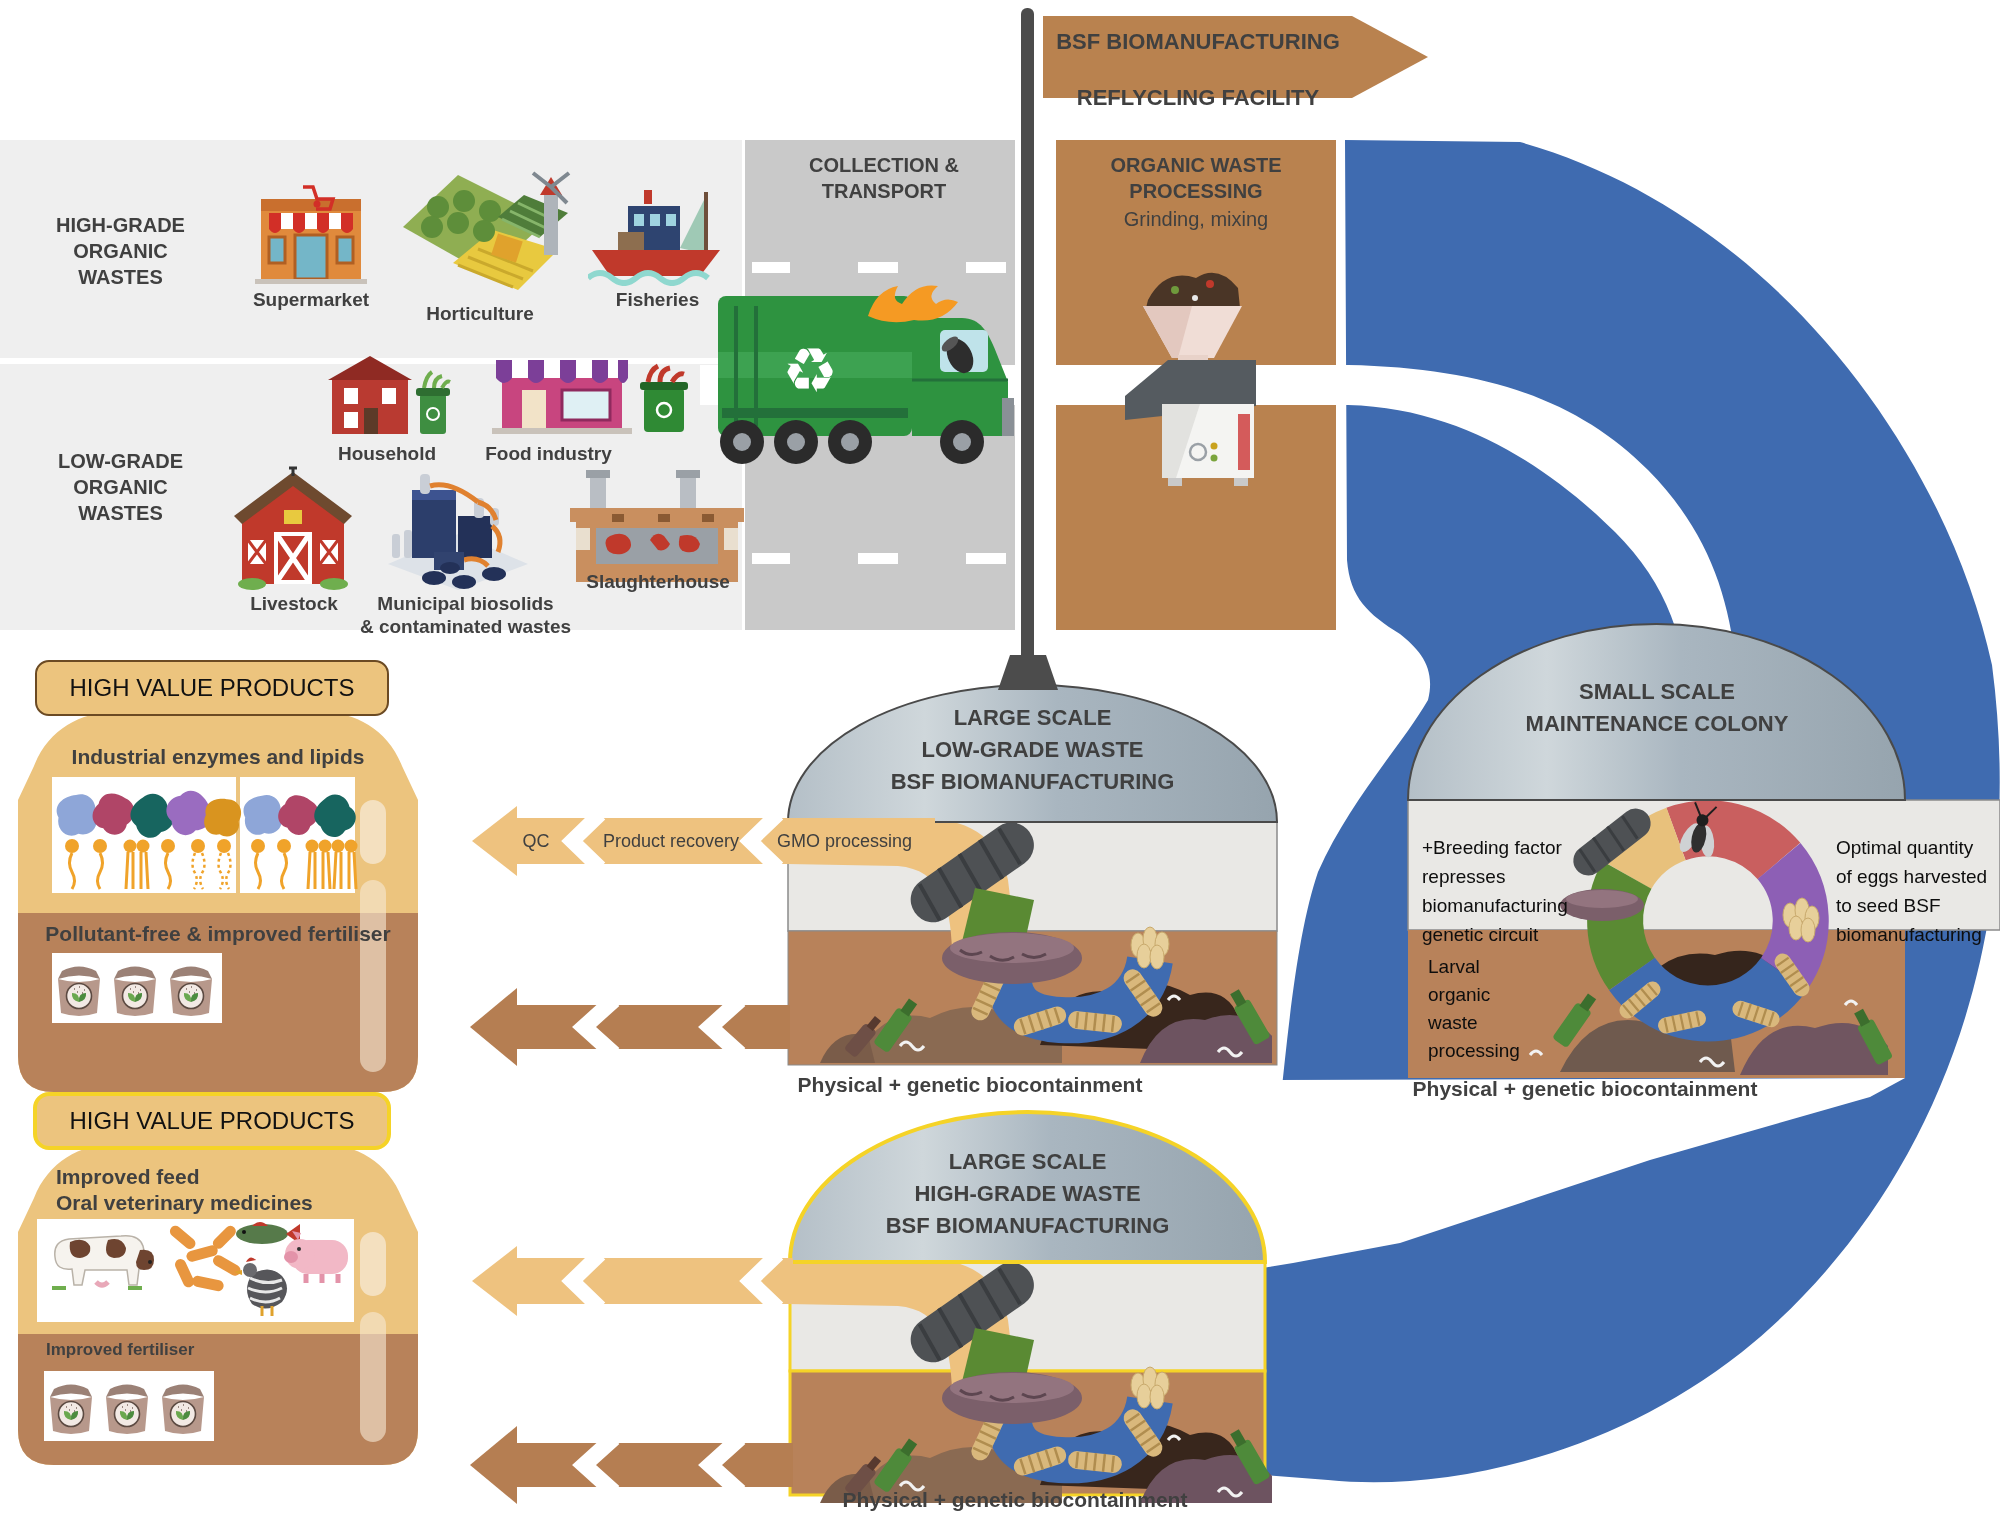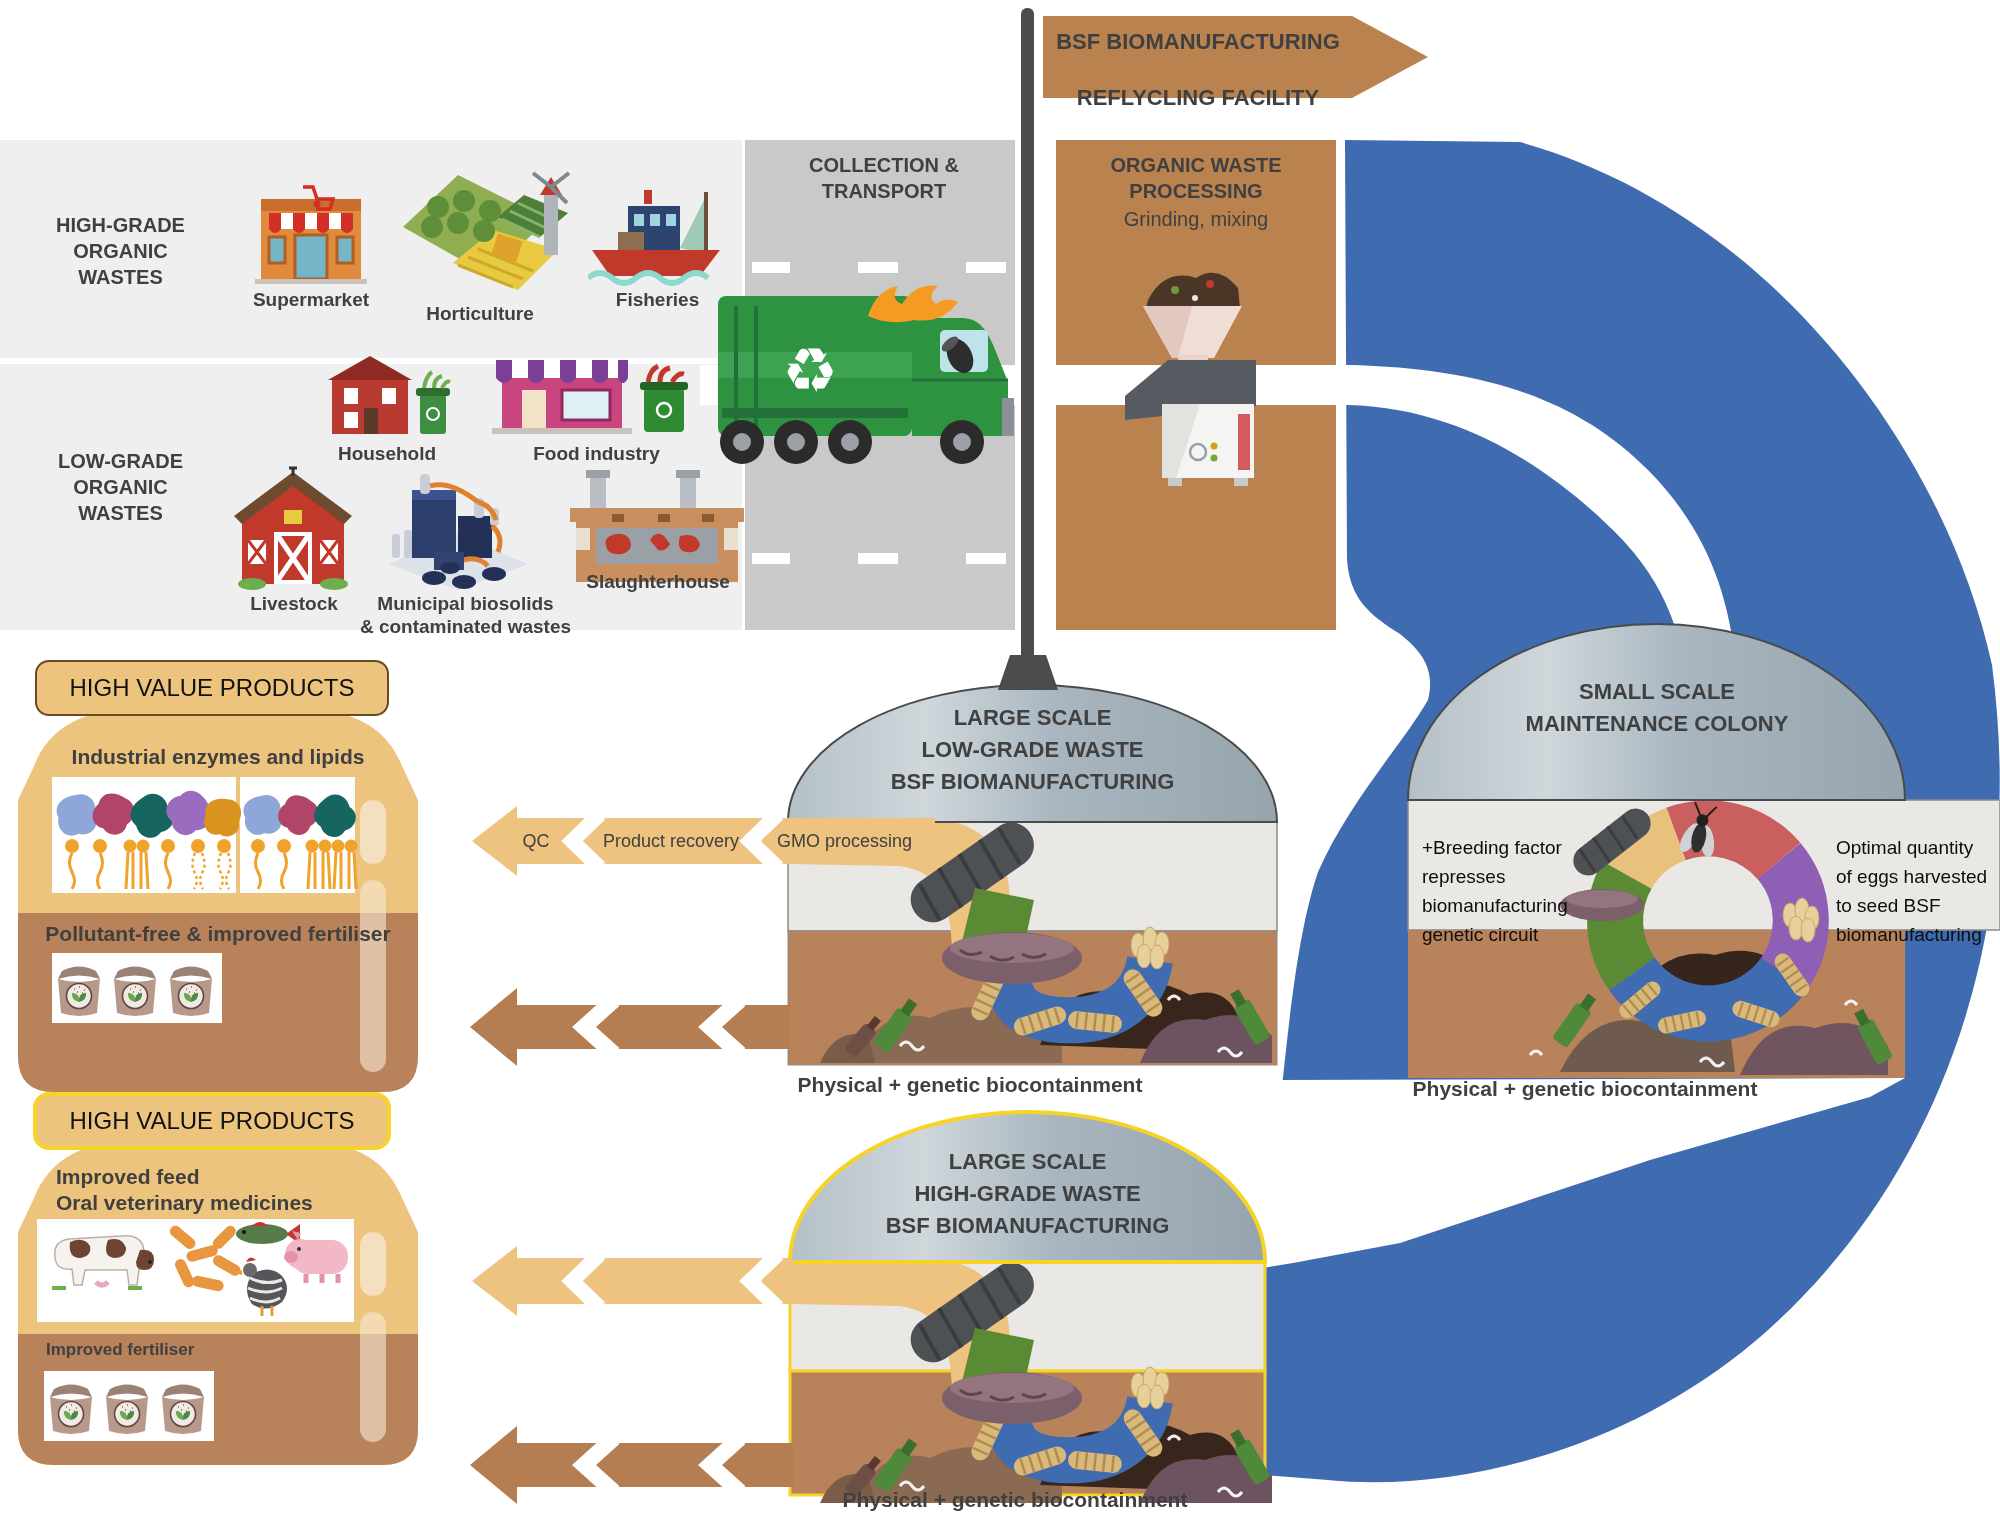--- a/index.html
+++ b/index.html
@@ -550,21 +550,21 @@
 <div class="t sec" style="left:790px;top:152px;width:188px">COLLECTION &amp;
 TRANSPORT</div>
 <div class="t sec" style="left:1086px;top:152px;width:220px">ORGANIC WASTE
 PROCESSING</div>
 <div class="t" style="left:1086px;top:208px;width:220px;font-size:20px;font-weight:normal">Grinding, mixing</div>
 
 <div class="t cap" style="left:250px;top:288px;width:122px">Supermarket</div>
 <div class="t cap" style="left:400px;top:302px;width:160px">Horticulture</div>
 <div class="t cap" style="left:595px;top:288px;width:125px">Fisheries</div>
 <div class="t cap" style="left:322px;top:442px;width:130px">Household</div>
-<div class="t cap" style="left:524px;top:442px;width:145px">Food industry</div>
+<div class="t cap" style="left:476px;top:442px;width:145px">Food industry</div>
 <div class="t cap" style="left:238px;top:592px;width:112px">Livestock</div>
 <div class="t cap" style="left:358px;top:592px;width:215px">Municipal biosolids
 &amp; contaminated wastes</div>
 <div class="t cap" style="left:572px;top:570px;width:172px">Slaughterhouse</div>
 
 <div class="t dome" style="left:860px;top:702px;width:345px">LARGE SCALE
 LOW-GRADE WASTE
 BSF BIOMANUFACTURING</div>
 <div class="t dome" style="left:855px;top:1146px;width:345px">LARGE SCALE
 HIGH-GRADE WASTE
@@ -573,20 +573,24 @@
 MAINTENANCE COLONY</div>
 
 <div class="tl note" style="left:1422px;top:812px;width:215px">+Breeding factor
 represses
 biomanufacturing
 genetic circuit</div>
 <div class="tl note" style="left:1836px;top:812px;width:170px">Optimal quantity
 of eggs harvested
 to seed BSF
 biomanufacturing</div>
+<div class="tl note" style="left:1428px;top:932px;width:135px;line-height:28px">Larval
+organic
+waste
+processing</div>
 
 <div class="t bio" style="left:760px;top:1073px;width:420px">Physical + genetic biocontainment</div>
 <div class="t bio" style="left:1375px;top:1077px;width:420px">Physical + genetic biocontainment</div>
 <div class="t bio" style="left:800px;top:1488px;width:430px">Physical + genetic biocontainment</div>
 
 <div class="t flow" style="left:505px;top:831px;width:62px">QC</div>
 <div class="t flow" style="left:590px;top:831px;width:162px">Product recovery</div>
 <div class="t flow" style="left:772px;top:831px;width:145px">GMO processing</div>
 
 </div>

